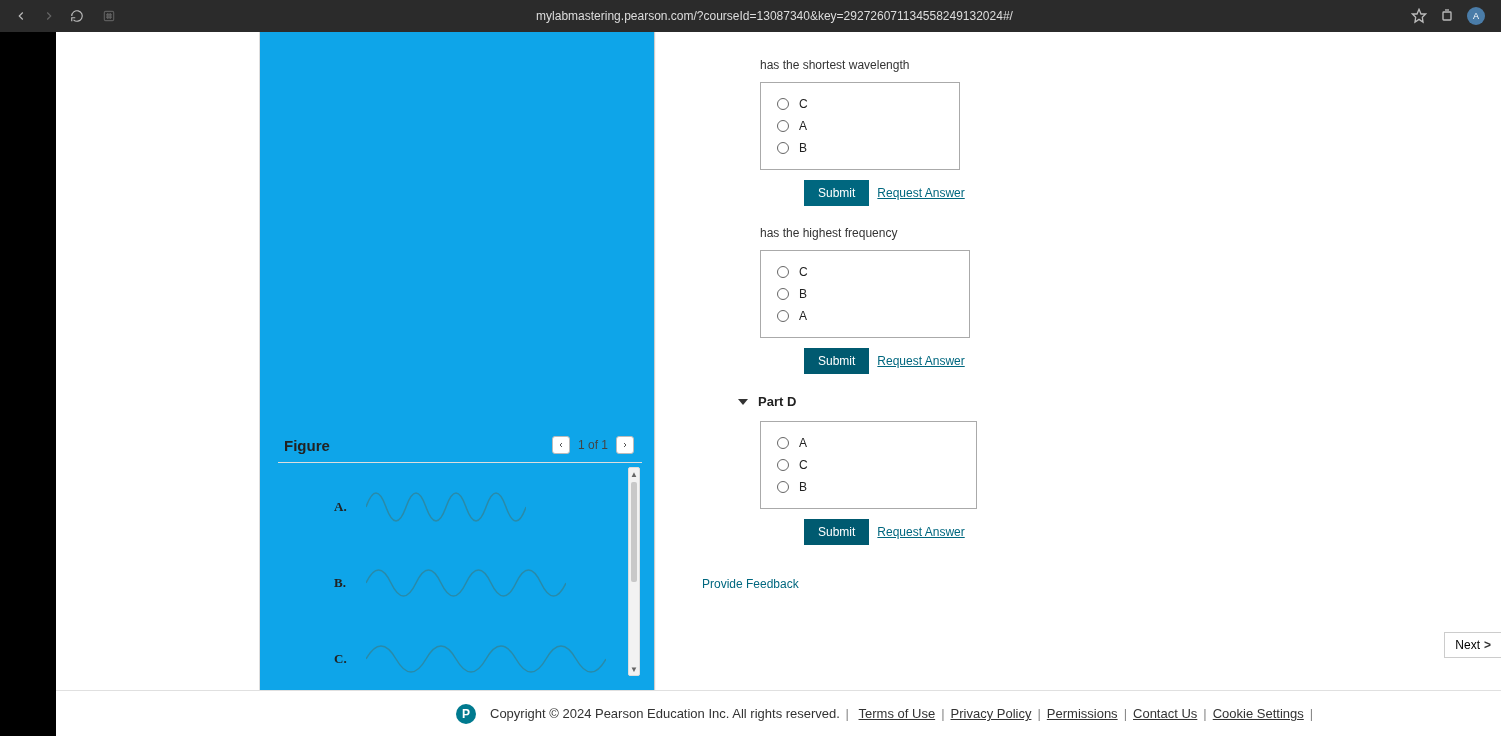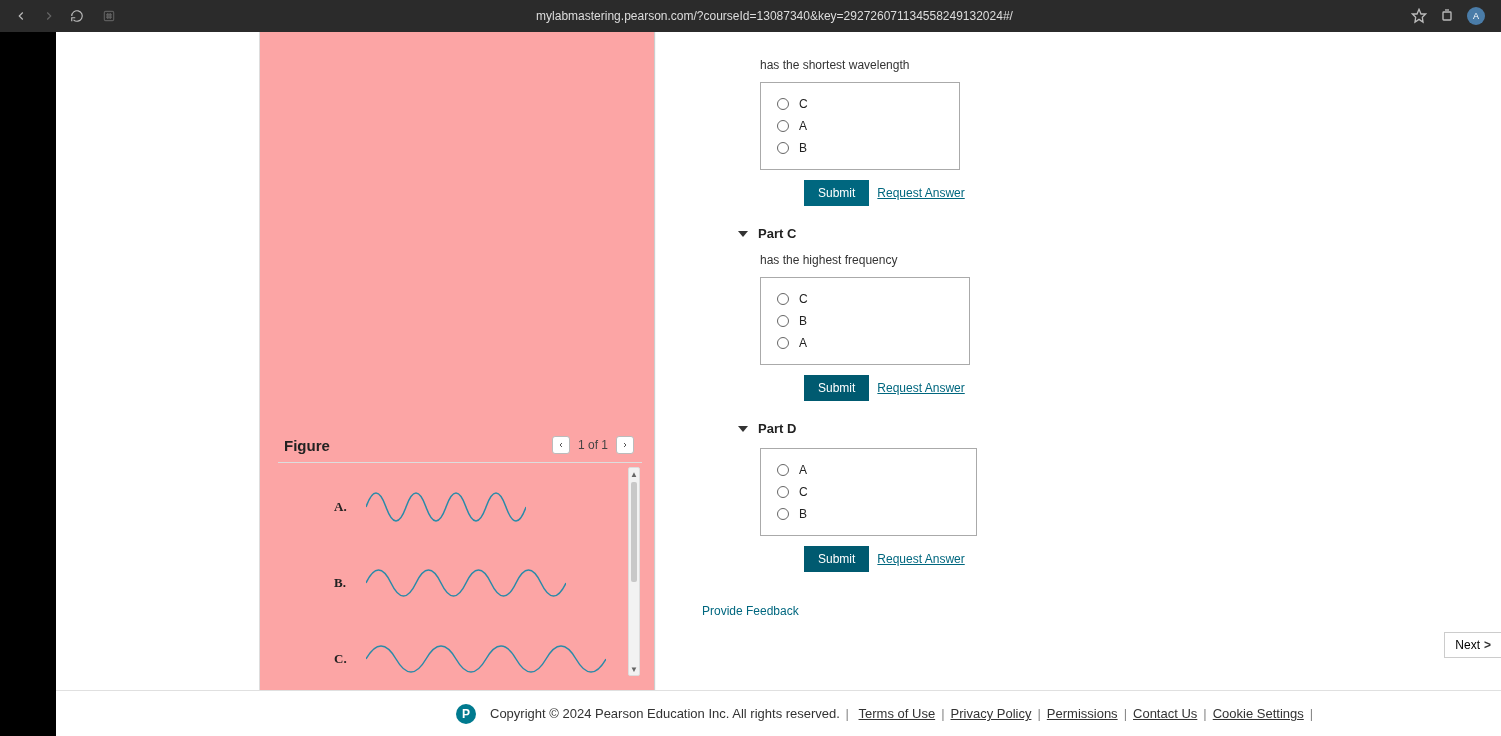--- a/index.html
+++ b/index.html
@@ -44,21 +44,21 @@
     position: absolute;
     left: 0; top: 0; bottom: 46px;
     width: 204px;
     background: #fff;
     border-right: 1px solid #ddd;
   }
   .figure-col {
     position: absolute;
     left: 204px; top: 0; bottom: 46px;
     width: 395px;
-    background: #fca5a5;
+    background: #0ea5e9;
     border-right: 1px solid #ccc;
   }
   .main-col {
     position: absolute;
     left: 600px; top: 0; right: 0; bottom: 46px;
     background: #fff;
     overflow: hidden;
   }
   .footer {
     position: absolute;
@@ -252,24 +252,20 @@
           </label>
       </div>
       <div class="btn-row">
         <button class="submit-btn">Submit</button>
         <a class="req-link">Request Answer</a>
       </div>
     </div>
 
     
     <div class="part-block">
-      <div class="part-header">
-        <span class="caret-down"></span>
-        <span>Part C</span>
-      </div>
       <div class="part-prompt">has the highest frequency</div>
       <div class="option-box">
         <label class="opt-row">
             <span class="radio"></span>
             <span>C</span>
           </label>
         <label class="opt-row">
             <span class="radio"></span>
             <span>B</span>
           </label>

